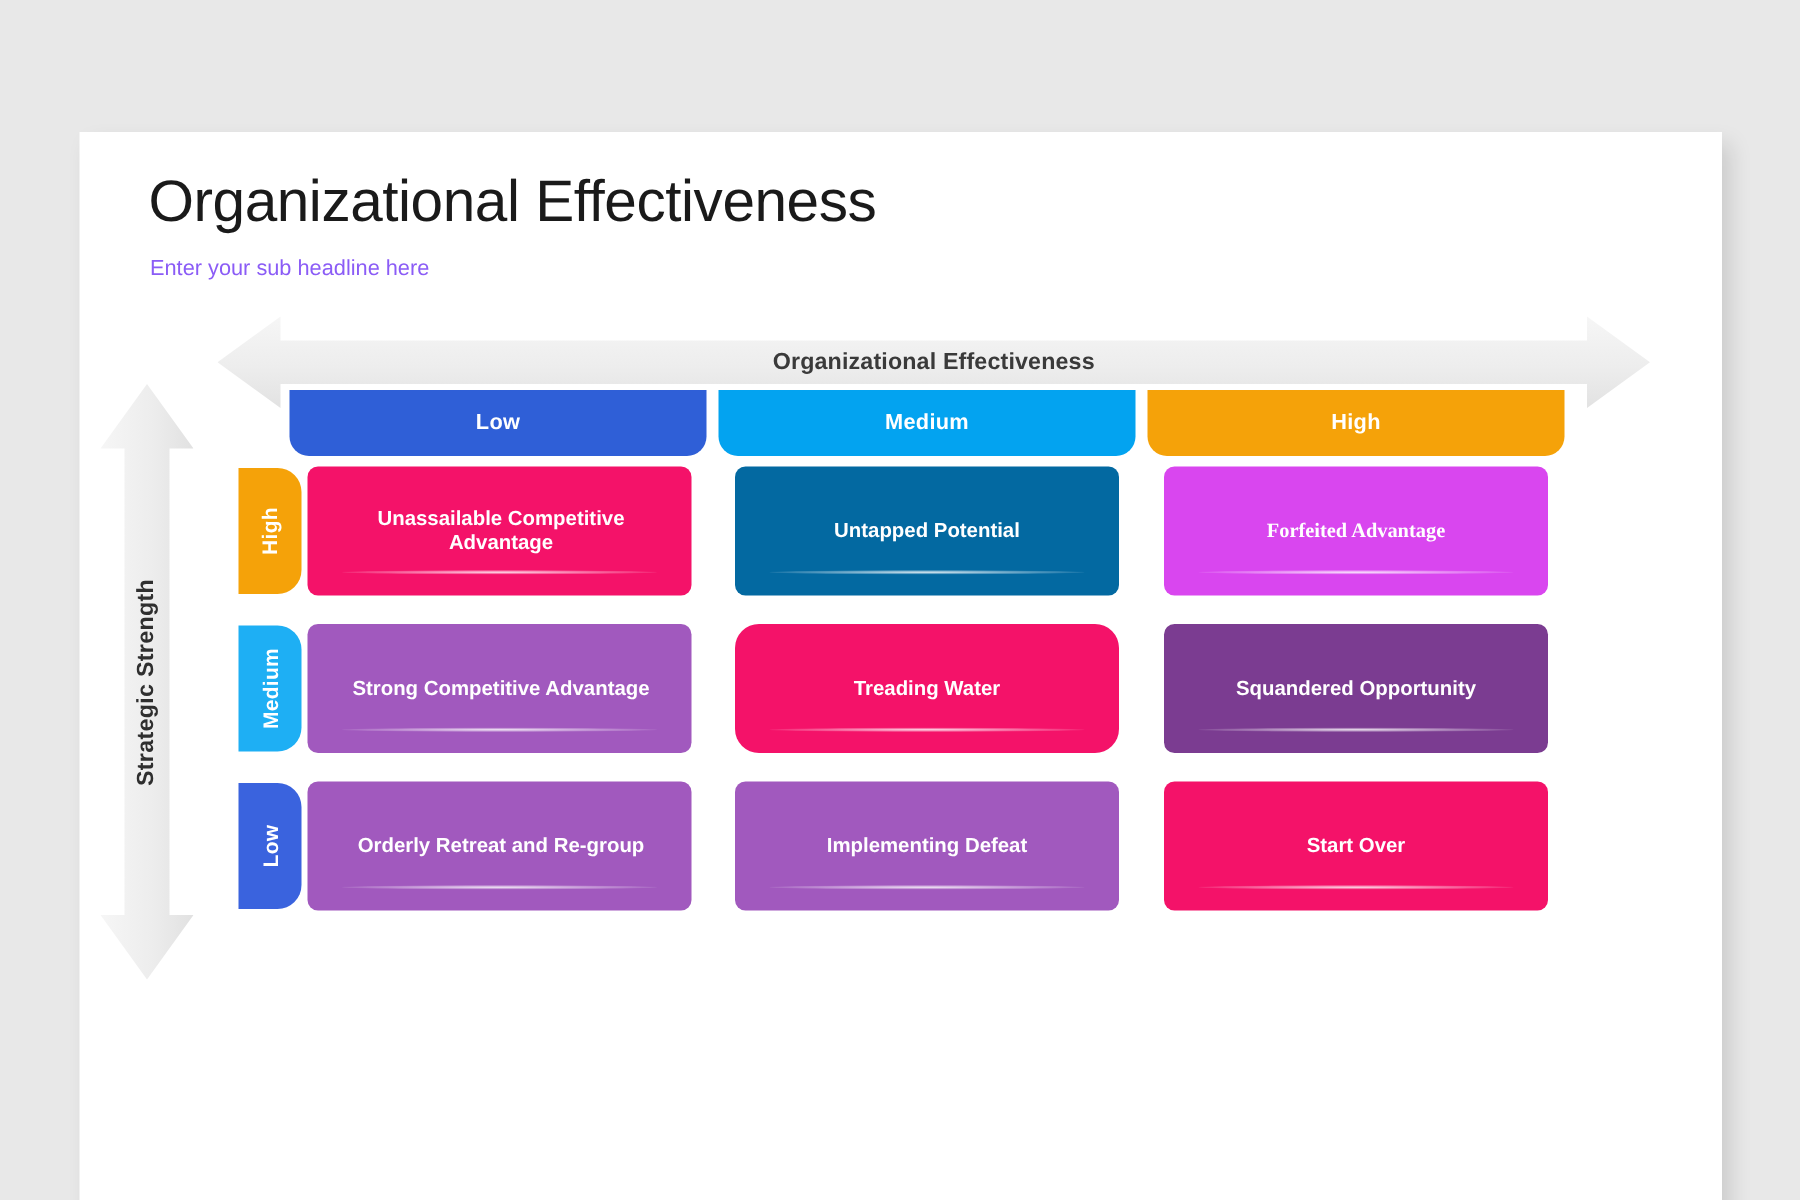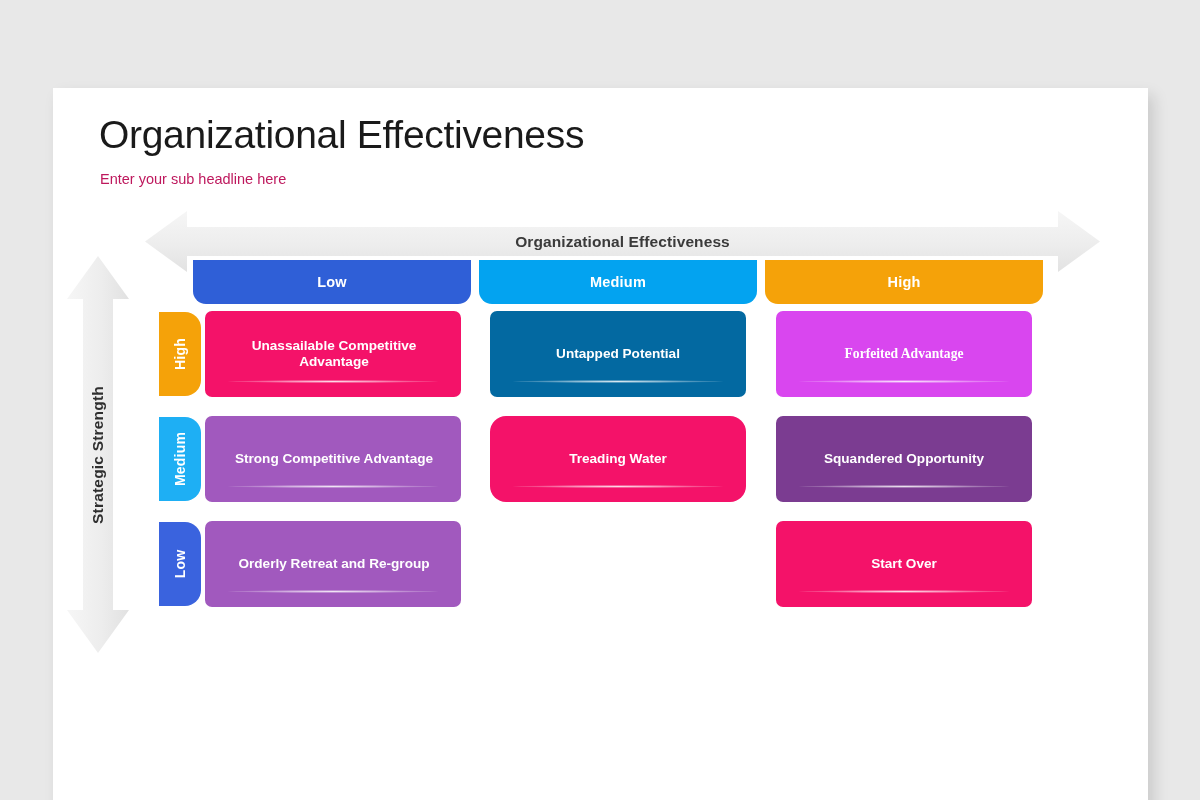--- a/index.html
+++ b/index.html
@@ -36,21 +36,21 @@
     color: #1a1a1a;
     letter-spacing: -0.3px;
     white-space: nowrap;
   }
   #page-subtitle {
     position: absolute;
     left: 47px;
     top: 83px;
     font-size: 14.5px;
     font-weight: 400;
-    color: #be185d;
+    color: #8b5cf6;
     white-space: nowrap;
     text-align: right;
   }
 
   
   #h-arrow {
     position: absolute;
     left: 92px;
     top: 123px;
     width: 955px;
@@ -263,17 +263,20 @@
   <div class="cell c1 r1" style="background: rgb(244, 18, 105); border-radius: 16px;">
     <span class="cell-text">Treading Water</span>
   </div>
   <div class="cell c2 r1" style="background: rgb(123, 60, 145);">
     <span class="cell-text">Squandered Opportunity</span>
   </div>
 
   <div class="cell c0 r2" style="background: rgb(161, 89, 190);">
     <span class="cell-text">Orderly Retreat and Re-group</span>
   </div>
+  <div class="cell c1 r2" style="background: rgb(161, 89, 190);">
+    <span class="cell-text">Implementing Defeat</span>
+  </div>
   <div class="cell c2 r2" style="background: rgb(244, 18, 105);">
     <span class="cell-text">Start Over</span>
   </div>
 
 </div>
 
 </body></html>

